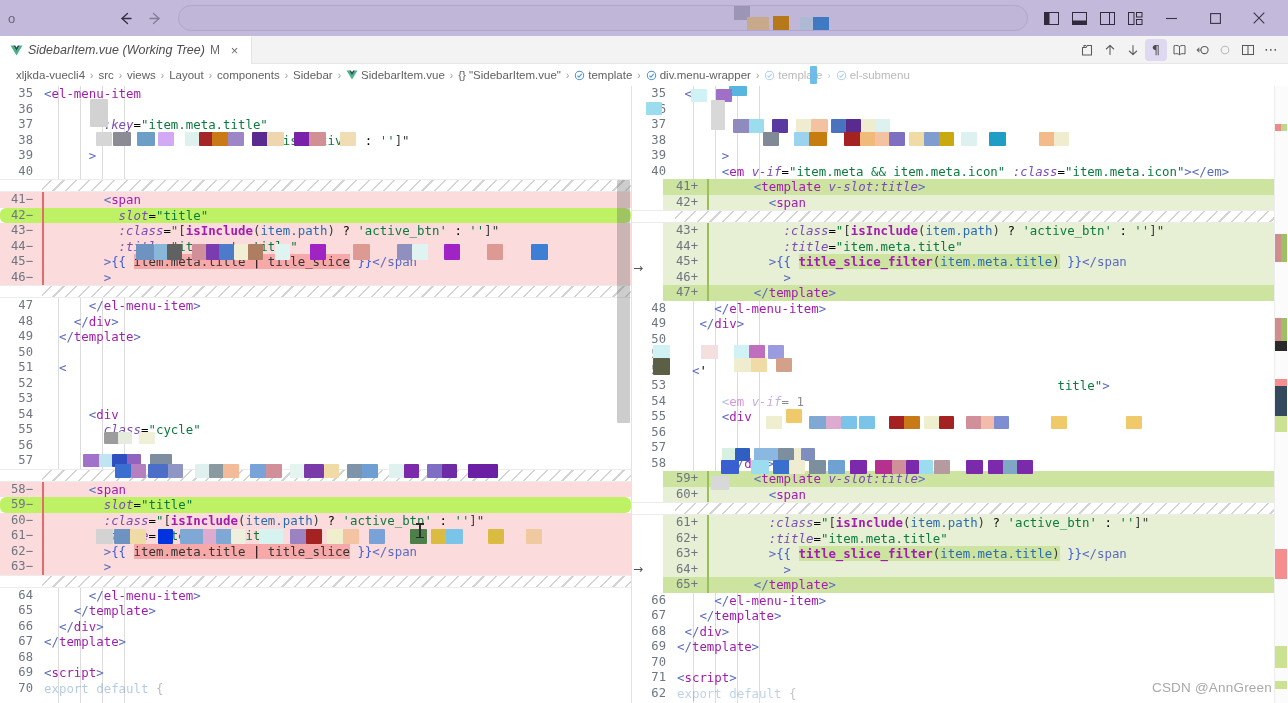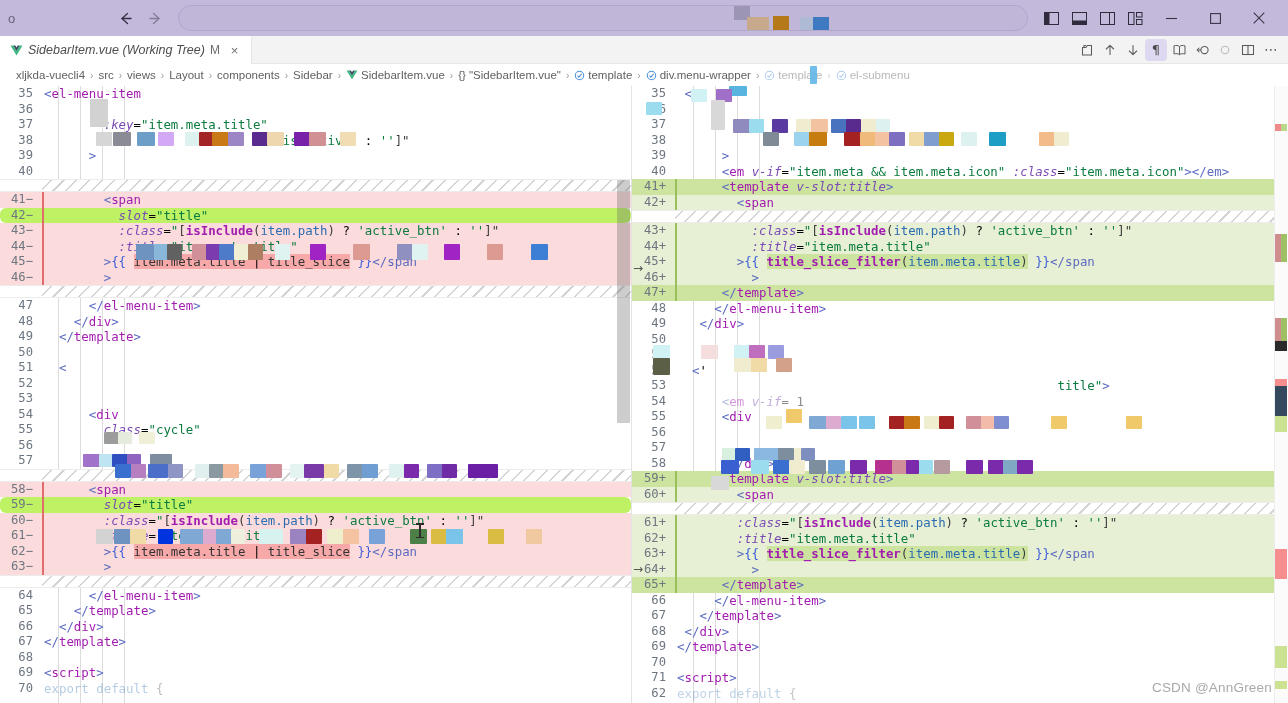--- a/index.html
+++ b/index.html
@@ -192,21 +192,21 @@
   }
   .guides {
     position: absolute; left: 42px; top: 0; bottom: 0; width: 200px;
     pointer-events: none;
   }
   .g { position: absolute; top: 0; bottom: 0; width: 1px; background: #dcdcdc; }
 
   
   .del  { background: #fbdbdb; }
   .del-strong { background: #bef264; border-radius: 6px; }
-  .ins  { background: #e7efd4; }
+  .ins  { background: #e7efd4; margin-left: 32px; }
   .ins-strong { background: #cde3a0; }
   .del::after {
     content: ""; position: absolute; left: 42px; top: 0; bottom: 0;
     width: 2px; background: #e06c6c;
   }
   .ins::after {
     content: ""; position: absolute; left: 44px; top: 0; bottom: 0;
     width: 2px; background: #9bbf5a;
   }
   .del .ln, .ins .ln { color: #6e7681; }

